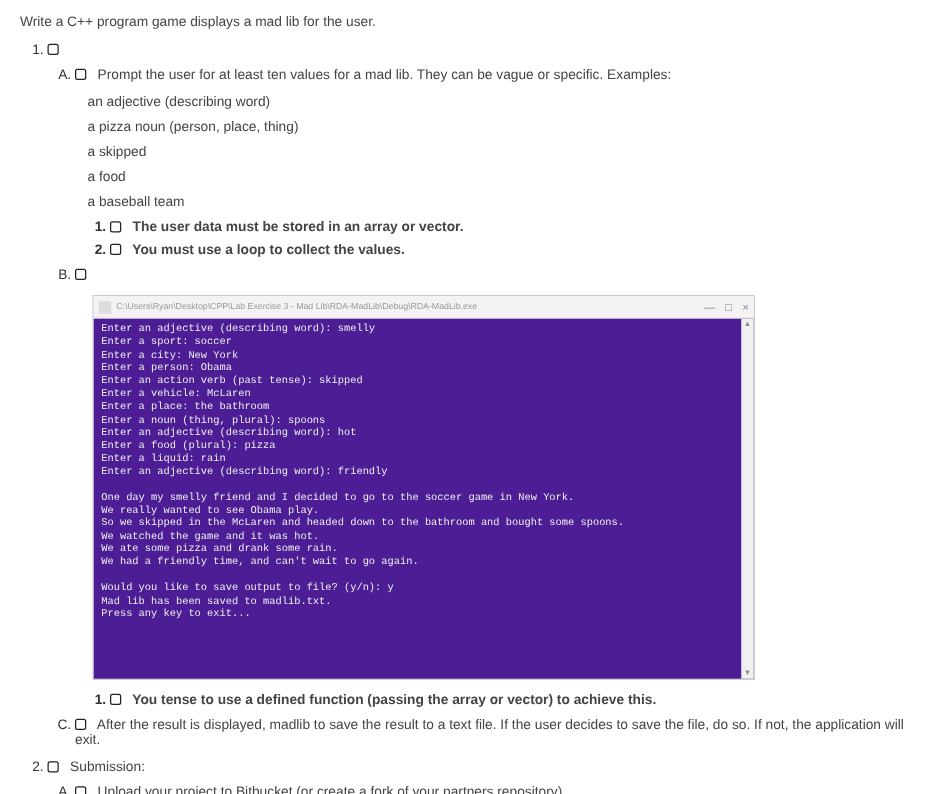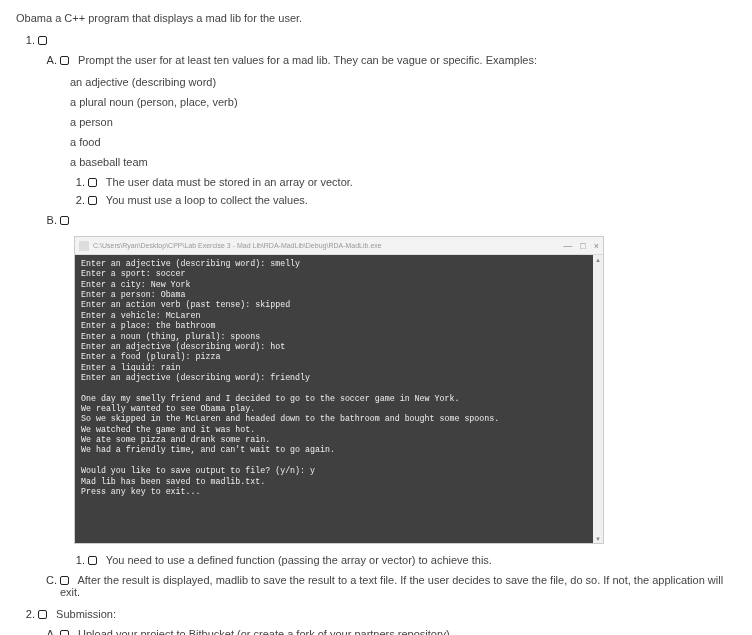--- a/index.html
+++ b/index.html
@@ -9,21 +9,21 @@
     color: #333;
     background: #fff;
     padding: 12px 16px;
     width: 752px;
   }
   .title { font-size: 11px; color: #444; margin-bottom: 10px; }
   ol.main { list-style: decimal; padding-left: 22px; }
   ol.main > li { margin-bottom: 10px; }
   ol.sub-alpha { list-style: upper-alpha; padding-left: 22px; margin-top: 8px; }
   ol.sub-alpha > li { margin-bottom: 8px; }
-  ol.sub-num { list-style: decimal; padding-left: 28px; margin-top: 6px; }
+  ol.sub-num { list-style: decimal; padding-left: 28px; margin-top: 6px; font-weight: bold; }
   ol.sub-num > li { margin-bottom: 6px; }
   ul.examples { list-style: none; padding-left: 10px; margin-top: 10px; }
   ul.examples > li { margin-bottom: 8px; }
   .chk {
     display: inline-block;
     width: 9px;
     height: 9px;
     border: 1.5px solid #222;
     border-radius: 2px;
     vertical-align: -1px;
@@ -50,21 +50,21 @@
   }
   .tbar-left { display: flex; align-items: center; gap: 4px; }
   .tbar-icon {
     width: 10px; height: 10px;
     background: #ddd;
     display: inline-block;
   }
   .tbar-title { font-size: 7px; color: #999; }
   .tbar-btns { display: flex; gap: 8px; color: #888; font-size: 9px; }
   .term-body {
-    background: #404040;
+    background: #4c1d95;
     position: relative;
   }
   .term-pre {
     color: #eee;
     font-family: Consolas, "Courier New", monospace;
     font-size: 8.3px;
     line-height: 1.25;
     white-space: pre;
     padding: 4px 6px;
   }
@@ -81,35 +81,35 @@
   }
   .scroll-arrow {
     font-size: 7px;
     color: #888;
     line-height: 1;
   }
 </style>
 </head>
 <body>
 
-<div class="title">Obama a C++ program that displays a mad lib for the user.</div>
+<div class="title">Write a C++ program game displays a mad lib for the user.</div>
 
 <ol class="main">
   <li>
     <span class="chk"></span>
 
     <ol class="sub-alpha">
       <li>
         <span class="chk"></span>
         <span class="line-text">Prompt the user for at least ten values for a mad lib. They can be vague or specific. Examples:</span>
 
         <ul class="examples">
           <li><span class="line-text">an adjective (describing word)</span></li>
-          <li><span class="line-text">a plural noun (person, place, verb)</span></li>
-          <li><span class="line-text">a person</span></li>
+          <li><span class="line-text">a pizza noun (person, place, thing)</span></li>
+          <li><span class="line-text">a skipped</span></li>
           <li><span class="line-text">a food</span></li>
           <li><span class="line-text">a baseball team</span></li>
         </ul>
 
         <ol class="sub-num">
           <li>
             <span class="chk"></span>
             <span class="line-text">The user data must be stored in an array or vector.</span>
           </li>
           <li>
@@ -168,21 +168,21 @@
                 <span class="scroll-arrow">▴</span>
                 <span class="scroll-arrow">▾</span>
               </div>
             </div>
           </div>
         </div>
 
         <ol class="sub-num">
           <li>
             <span class="chk"></span>
-            <span class="line-text">You need to use a defined function (passing the array or vector) to achieve this.</span>
+            <span class="line-text">You tense to use a defined function (passing the array or vector) to achieve this.</span>
           </li>
         </ol>
       </li>
 
       <li>
         <span class="chk"></span>
         <span class="line-text">After the result is displayed, madlib to save the result to a text file. If the user decides to save the file, do so. If not, the application will exit.</span>
       </li>
     </ol>
   </li>

